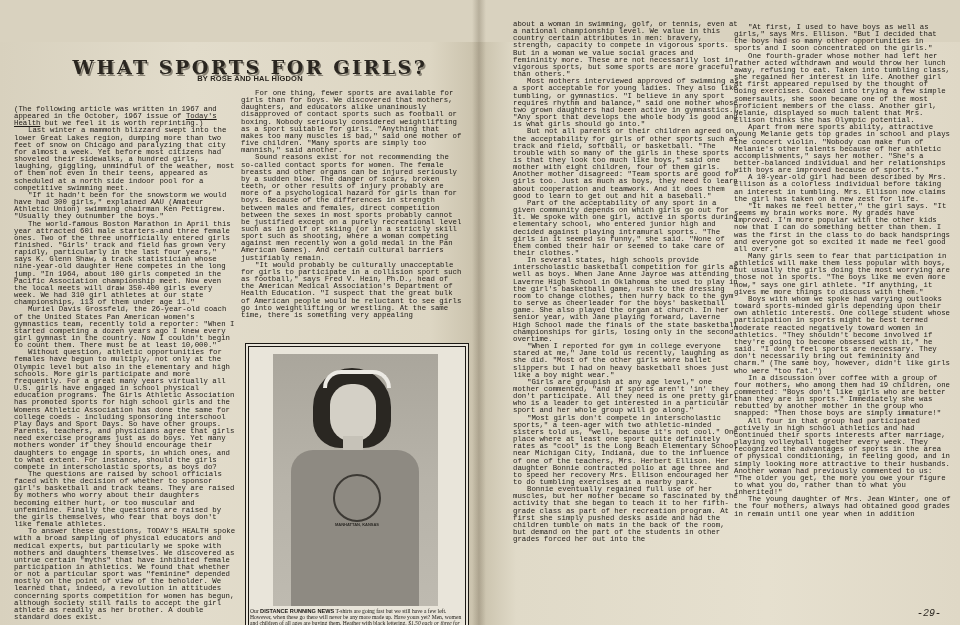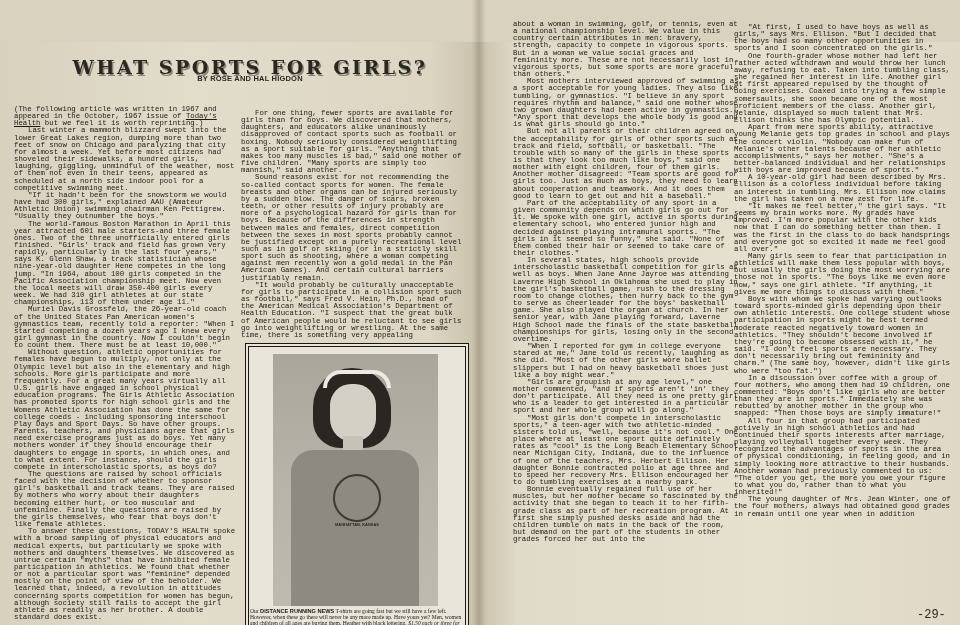--- a/index.html
+++ b/index.html
@@ -37,21 +37,21 @@
     font-size:7.5px; letter-spacing:0.2px; color:#2a2620;
   }
   .col {
     position:absolute;
     font-size:7.35px; line-height:7.15px;
     text-align:left; white-space:normal;
   }
   .col p { margin:0; text-indent:14px; }
   .col p.noindent { text-indent:0; }
   .col-1 { left:14px; top:64px; width:222px; }
-  .col-2 { left:241px; top:68px; width:224px; }
+  .col-2 { left:241px; top:48px; width:224px; }
   .col-3 { left:513px; top:21px; width:228px; }
   .col-4 { left:734px; top:24px; width:218px; }
   .underline { text-decoration:underline; }
 
   .photo-frame {
     position:absolute; left:245px; top:301px; width:222px; height:316px;
     border:1.5px solid #1b1814; background:#e9e5da;
     box-shadow:inset 0 0 0 2px #e9e5da, inset 0 0 0 3px #1b1814;
   }
   .photo {
@@ -87,21 +87,21 @@
   .caption {
     position:absolute; left:4px; top:264px; width:212px;
     font-family:"Liberation Serif","DejaVu Serif",serif; font-size:5.6px; line-height:6.2px;
     color:#1b1814;
   }
   .caption .cap-name { font-family:"Liberation Sans",sans-serif; font-weight:bold; }
   .caption .cap-price { font-style:italic; }
   .caption .cap-addr { font-weight:bold; }
   .caption .cap-model { font-size:4.4px; border:0.6px solid #1b1814; padding:0 2px; }
   .page-num {
-    position:absolute; font-size:12px; color:#2a2620;
+    position:absolute; font-size:10px; color:#2a2620;font-style:italic;
   }
   .pn-left { left:24px; top:607px;text-align:center; }
   .pn-right { left:917px; top:608px; }
 </style>
 </head>
 <body>
 
 <div class="page page-left">
   <div class="title">WHAT SPORTS FOR GIRLS?</div>
   <div class="byline">BY ROSE AND HAL HIGDON</div>

